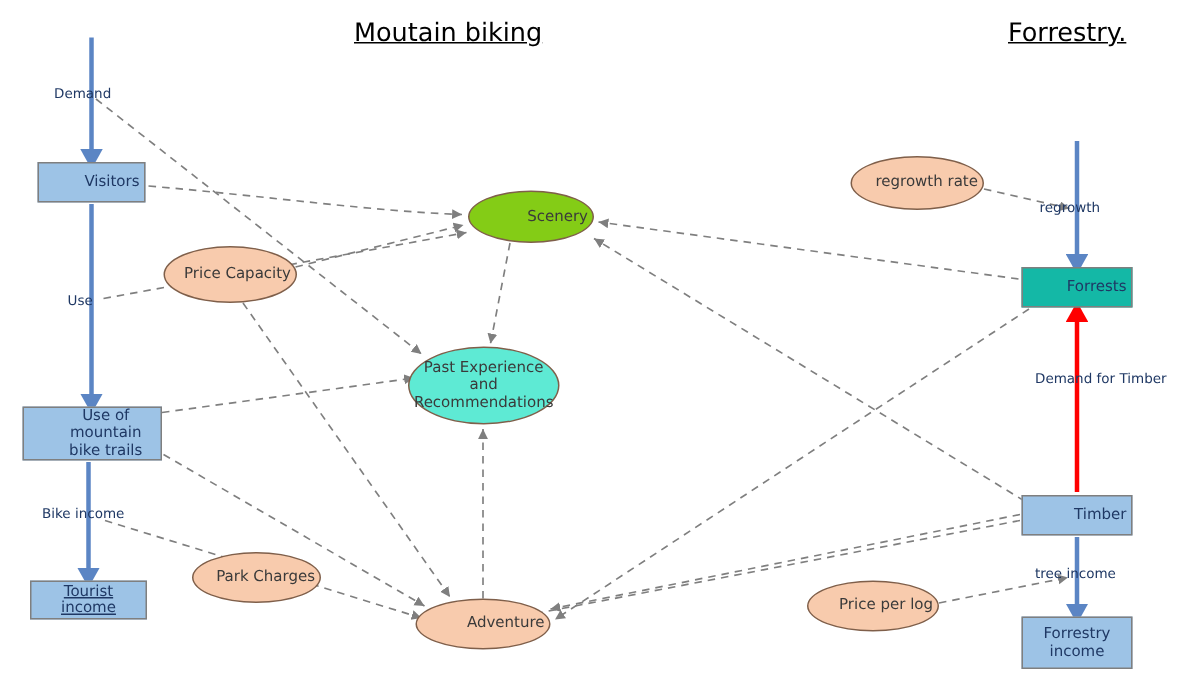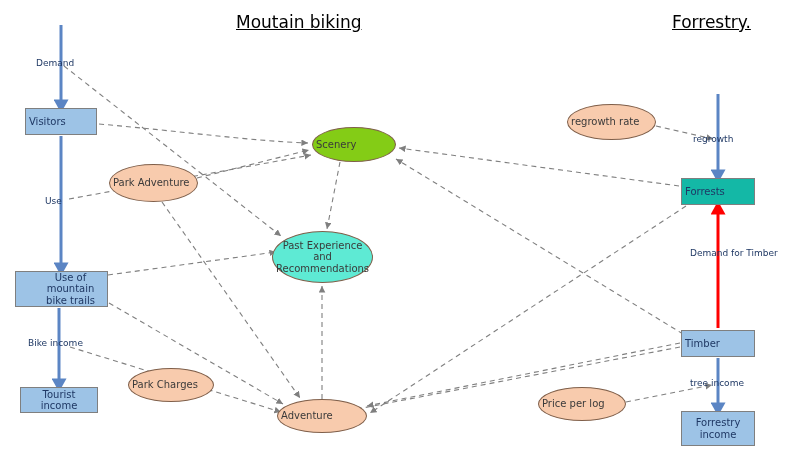--- a/index.html
+++ b/index.html
@@ -30,21 +30,21 @@
     font-size: 17px;
     color: #000000;
     text-decoration: underline;
     white-space: nowrap;
   }
   .node {
     position: absolute;
     box-sizing: border-box;
     display: flex;
     align-items: center;
-    justify-content: flex-start;
+    justify-content: flex-end;
     text-align: center;
     color: #1f3864;
     font-family: "DejaVu Sans", sans-serif;
     line-height: 1.15;
   }
   .node.box {
     background: #9DC3E6;
     border: 1.2px solid #7f7f7f;
     font-size: 10px;
   }
@@ -116,33 +116,33 @@
       <div class="title" style="left: 672px; top: 12px;">Forrestry.</div>
     </div>
   <div id="nodes-layer">
       <div class="node box" style="left: 25px; top: 108px; width: 72px; height: 27px; background: rgb(157, 195, 230); border-color: rgb(127, 127, 127); color: rgb(31, 56, 100);">
         <span style="padding: 0px 3px;">Visitors</span>
       </div>
       <div class="node box" style="left: 15px; top: 271px; width: 93px; height: 36px; background: rgb(157, 195, 230); border-color: rgb(127, 127, 127); color: rgb(31, 56, 100);">
         <span style="padding: 0px 3px; margin-left: 18px;">Use of mountain bike trails</span>
       </div>
       <div class="node box" style="left: 20px; top: 387px; width: 78px; height: 26px; background: rgb(157, 195, 230); border-color: rgb(127, 127, 127); color: rgb(31, 56, 100);">
-        <span style="padding: 0px 3px;">Tourist income</span>
+        <span style="padding: 0px 3px; text-decoration: underline;">Tourist income</span>
       </div>
       <div class="node box" style="left: 681px; top: 178px; width: 74px; height: 27px; background: #14b8a6; border-color: rgb(127, 127, 127); color: rgb(31, 56, 100);">
         <span style="padding: 0px 3px;">Forrests</span>
       </div>
       <div class="node box" style="left: 681px; top: 330px; width: 74px; height: 27px; background: rgb(157, 195, 230); border-color: rgb(127, 127, 127); color: rgb(31, 56, 100);">
         <span style="padding: 0px 3px;">Timber</span>
       </div>
       <div class="node box" style="left: 681px; top: 411px; width: 74px; height: 35px; background: rgb(157, 195, 230); border-color: rgb(127, 127, 127); color: rgb(31, 56, 100);">
         <span style="padding: 0px 3px;">Forrestry income</span>
       </div>
       <div class="node ellipse" style="left: 109px; top: 164px; width: 89px; height: 38px; background: rgb(248, 203, 173); border-color: rgb(127, 95, 74);">
-        <span style="padding: 0px 3px;">Park Adventure</span>
+        <span style="padding: 0px 3px;">Price Capacity</span>
       </div>
       <div class="node ellipse" style="left: 312px; top: 127px; width: 84px; height: 35px; background: #84cc16; border-color: rgb(127, 95, 74);">
         <span style="padding: 0px 3px;">Scenery</span>
       </div>
       <div class="node ellipse" style="left: 272px; top: 231px; width: 101px; height: 52px; background: #5eead4; border-color: rgb(127, 95, 74);">
         <span style="padding: 0px 3px;">Past Experience and Recommendations</span>
       </div>
       <div class="node ellipse" style="left: 128px; top: 368px; width: 86px; height: 34px; background: rgb(248, 203, 173); border-color: rgb(127, 95, 74);">
         <span style="padding: 0px 3px;">Park Charges</span>
       </div>

